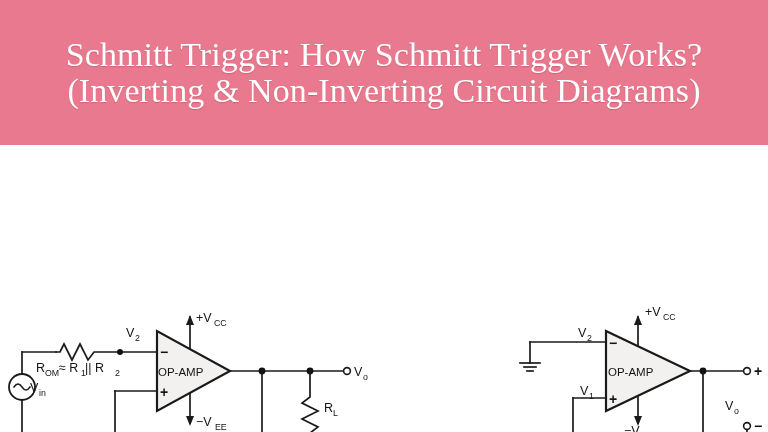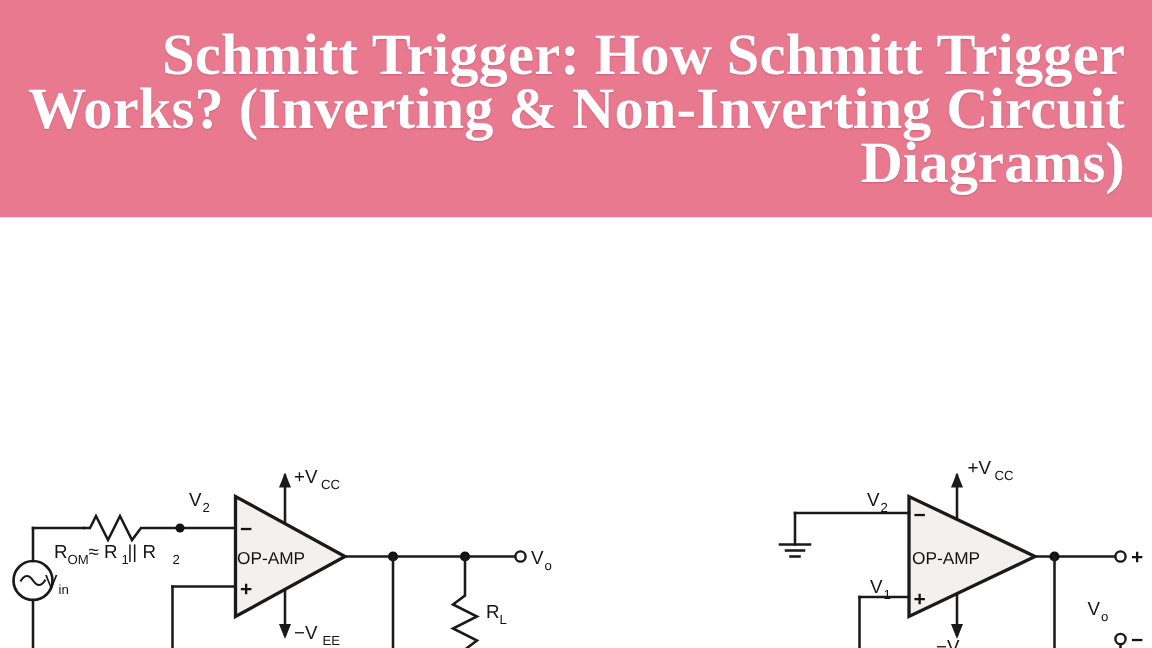--- a/index.html
+++ b/index.html
@@ -27,25 +27,25 @@
     width: 768px;
     height: 145px;
     background: #e8798f;
     box-sizing: border-box;
     display: flex;
     align-items: center;
     justify-content: center;
   }
   #header-title {
     font-family: "Liberation Serif", serif;
-    font-weight: bold;
-    font-size: 39px;
+    font-weight: normal;
+    font-size: 34px;
     line-height: 36px;
     color: #ffffff;
-    text-align: right;
+    text-align: center;
     letter-spacing: 0.1px;
     padding: 0 18px;
     margin: 0;
     text-shadow: 0 1px 1px rgba(120,40,60,0.25);
   }
   
   #figure-area {
     position: absolute;
     left: 0;
     top: 145px;

